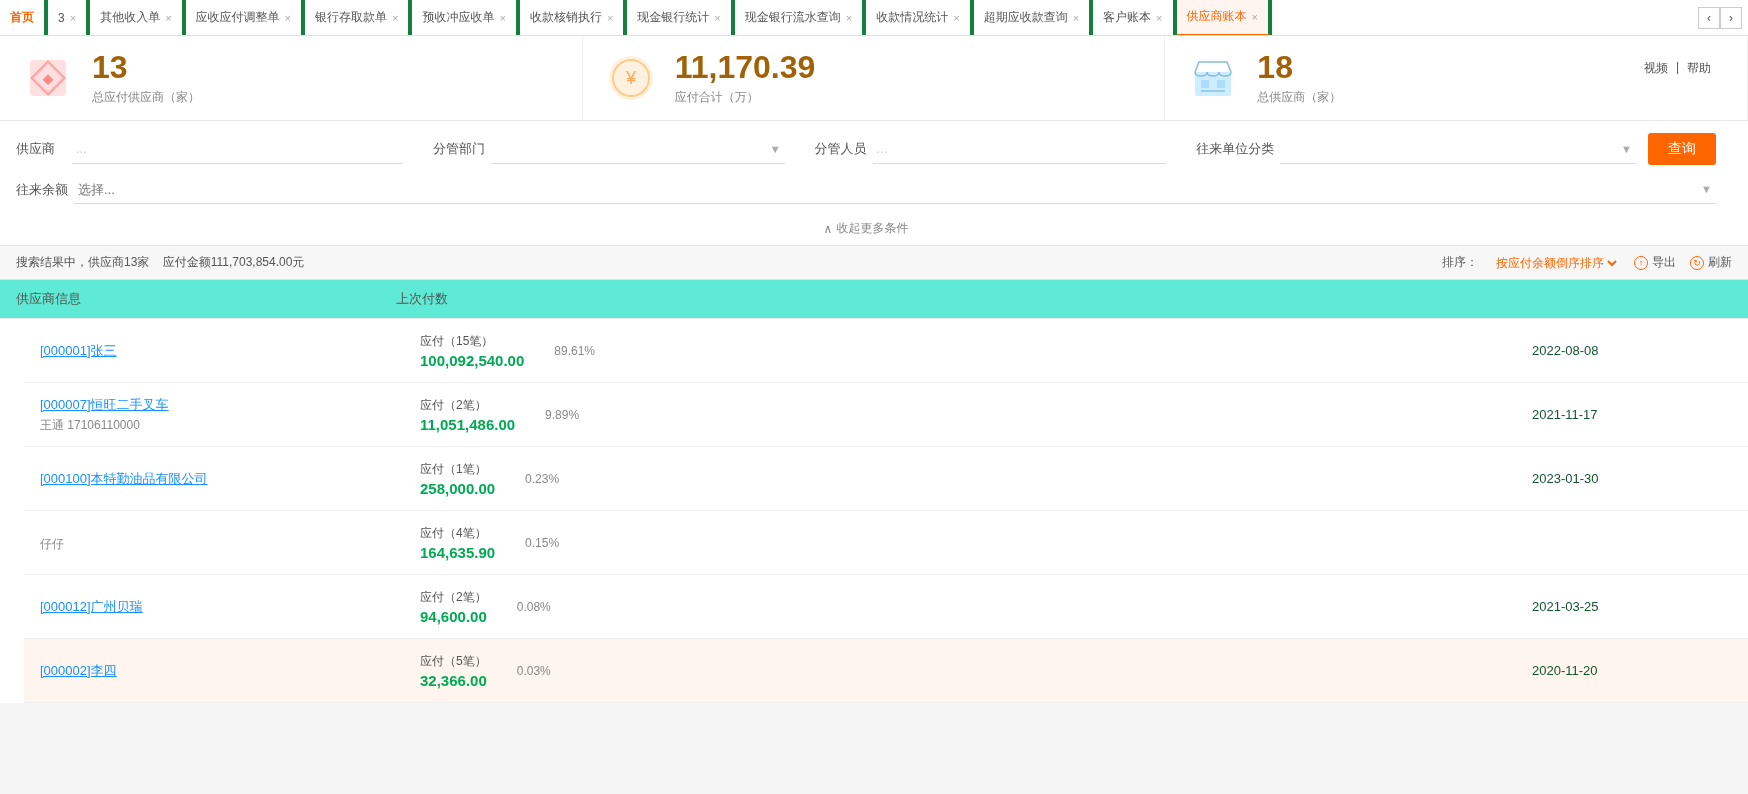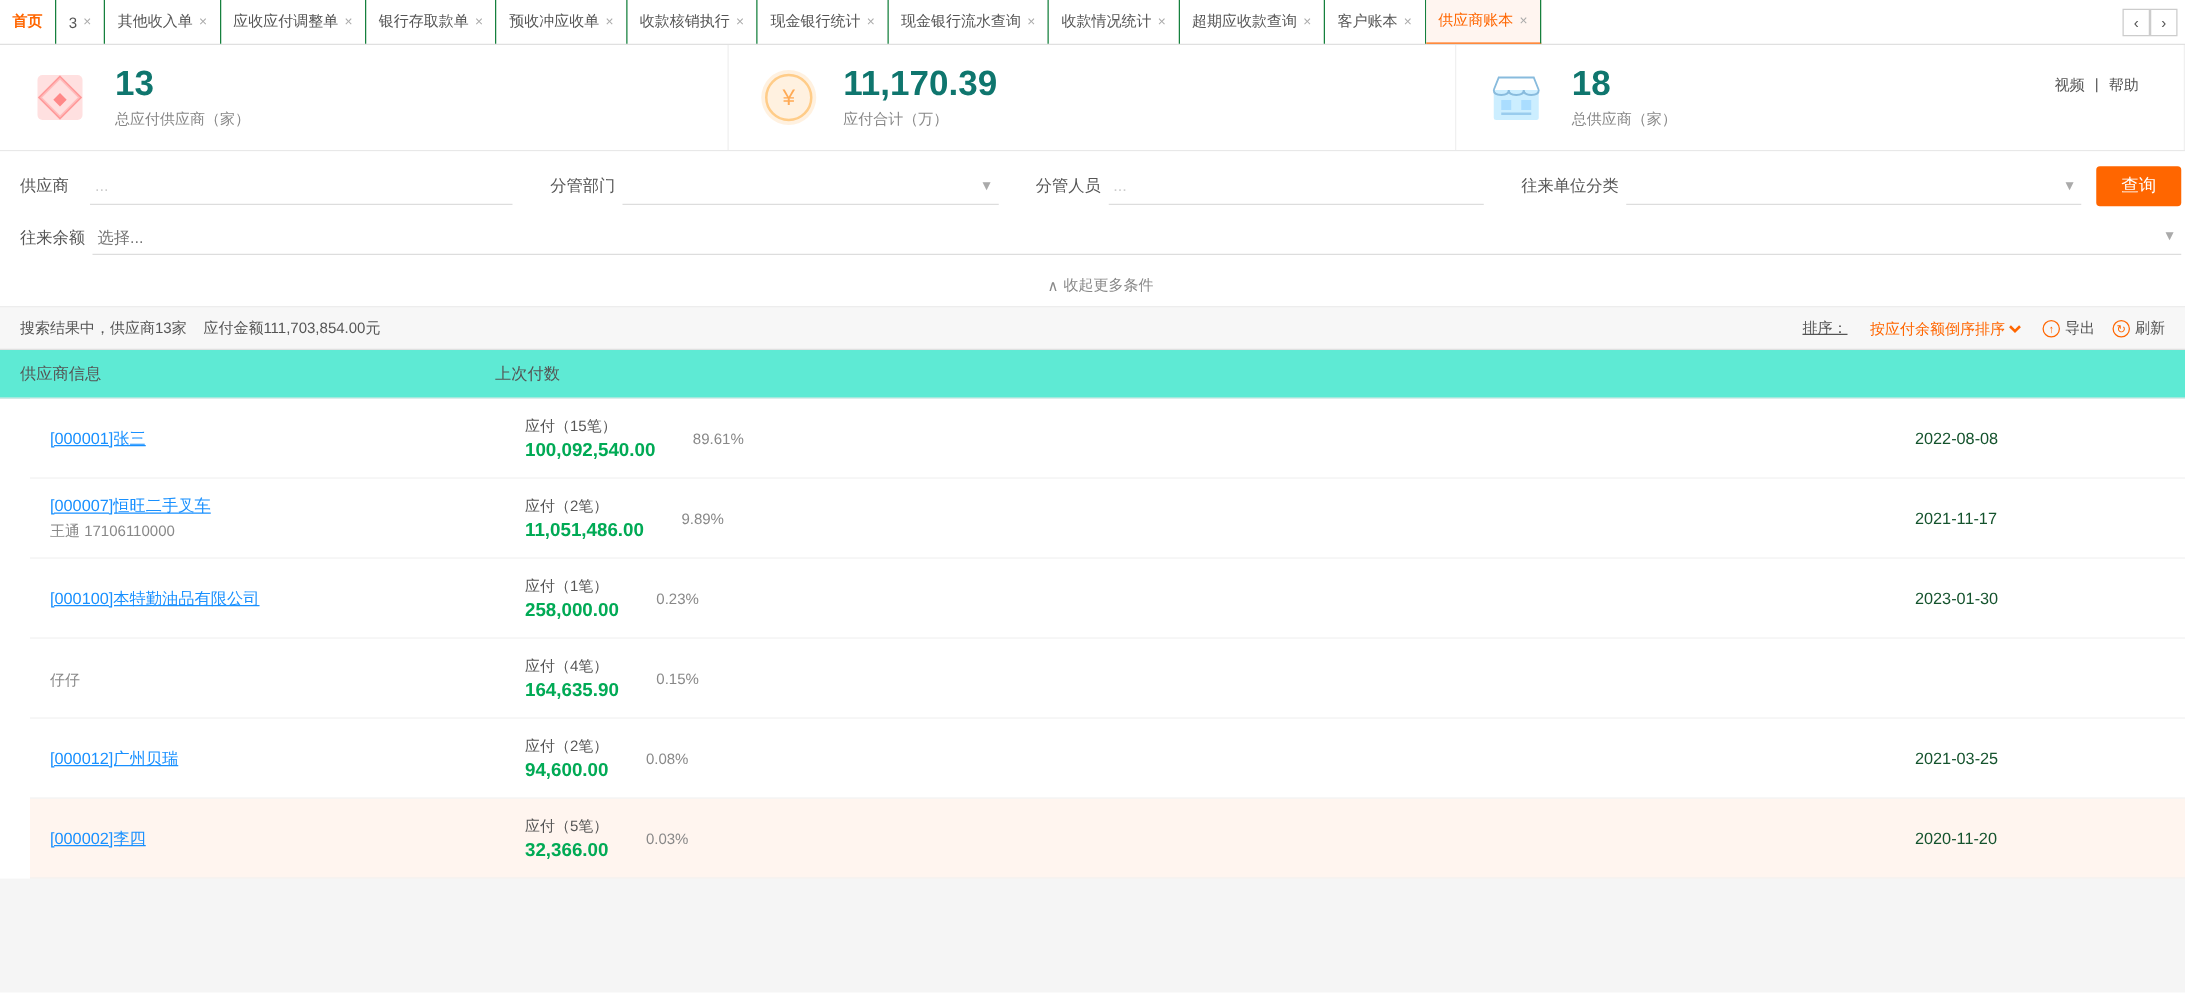--- a/index.html
+++ b/index.html
@@ -15,21 +15,21 @@
       overflow: hidden;
     }
     .nav-tab {
       display: inline-flex;
       align-items: center;
       padding: 0 10px;
       height: 36px;
       white-space: nowrap;
       font-size: 12px;
       color: #555;
-      border-right: 1px solid #15803d;
+      border-right: 4px solid #15803d;
       cursor: pointer;
       flex-shrink: 0;
     }
     .nav-tab.active {
       color: #ff6600;
       background: #fff5f0;
       border-bottom: 2px solid #ff6600;
     }
     .nav-tab .close-icon {
       margin-left: 5px;
@@ -80,23 +80,23 @@
       display: flex;
       align-items: center;
       justify-content: center;
     }
     .stat-icon svg {
       width: 52px;
       height: 52px;
     }
     .stat-info {}
     .stat-number {
-      font-size: 28px;
+      font-size: 32px;
       font-weight: bold;
-      color: #0f766e;
+      color: #a16207;
       line-height: 1.1;
     }
     .stat-label {
       font-size: 12px;
       color: #888;
       margin-top: 4px;
     }
     .top-right-links {
       margin-left: auto;
       display: flex;
@@ -108,21 +108,21 @@
       align-self: flex-start;
     }
     .top-right-links span {
       cursor: pointer;
       color: #555;
     }
 
     
     .filter-section {
       background: #fff;
-      padding: 12px 3px 0 16px;
+      padding: 12px 32px 0 16px;
       border-bottom: 1px solid #e8e8e8;
     }
     .filter-row {
       display: flex;
       align-items: center;
       gap: 0;
       margin-bottom: 10px;
     }
     .filter-item {
       display: flex;
@@ -213,21 +213,21 @@
       align-items: center;
       justify-content: space-between;
       font-size: 12px;
       color: #555;
     }
     .result-bar-right {
       display: flex;
       align-items: center;
       gap: 14px;
     }
-    .sort-label { color: #555; text-decoration: underline; }
+    .sort-label { color: #555; }
     .sort-select {
       border: none;
       background: transparent;
       font-size: 12px;
       color: #ff6600;
       cursor: pointer;
       outline: none;
     }
     .result-action {
       display: flex;

